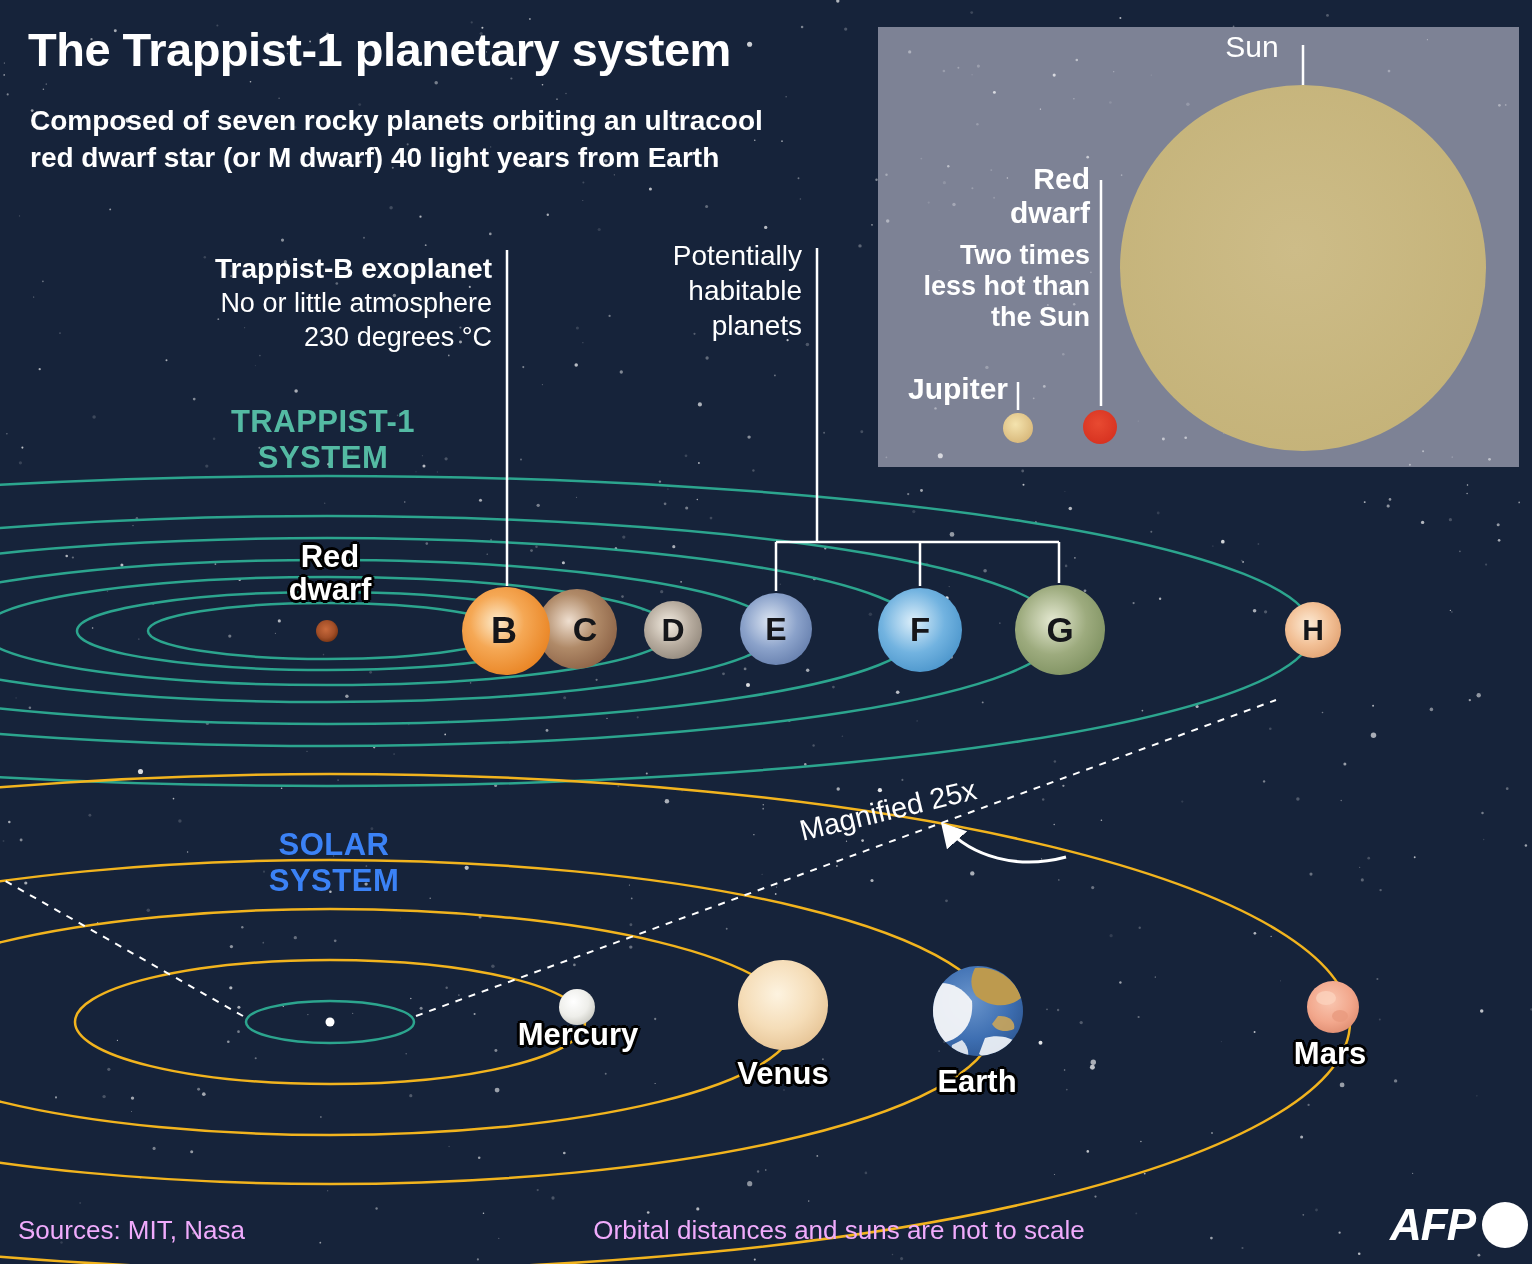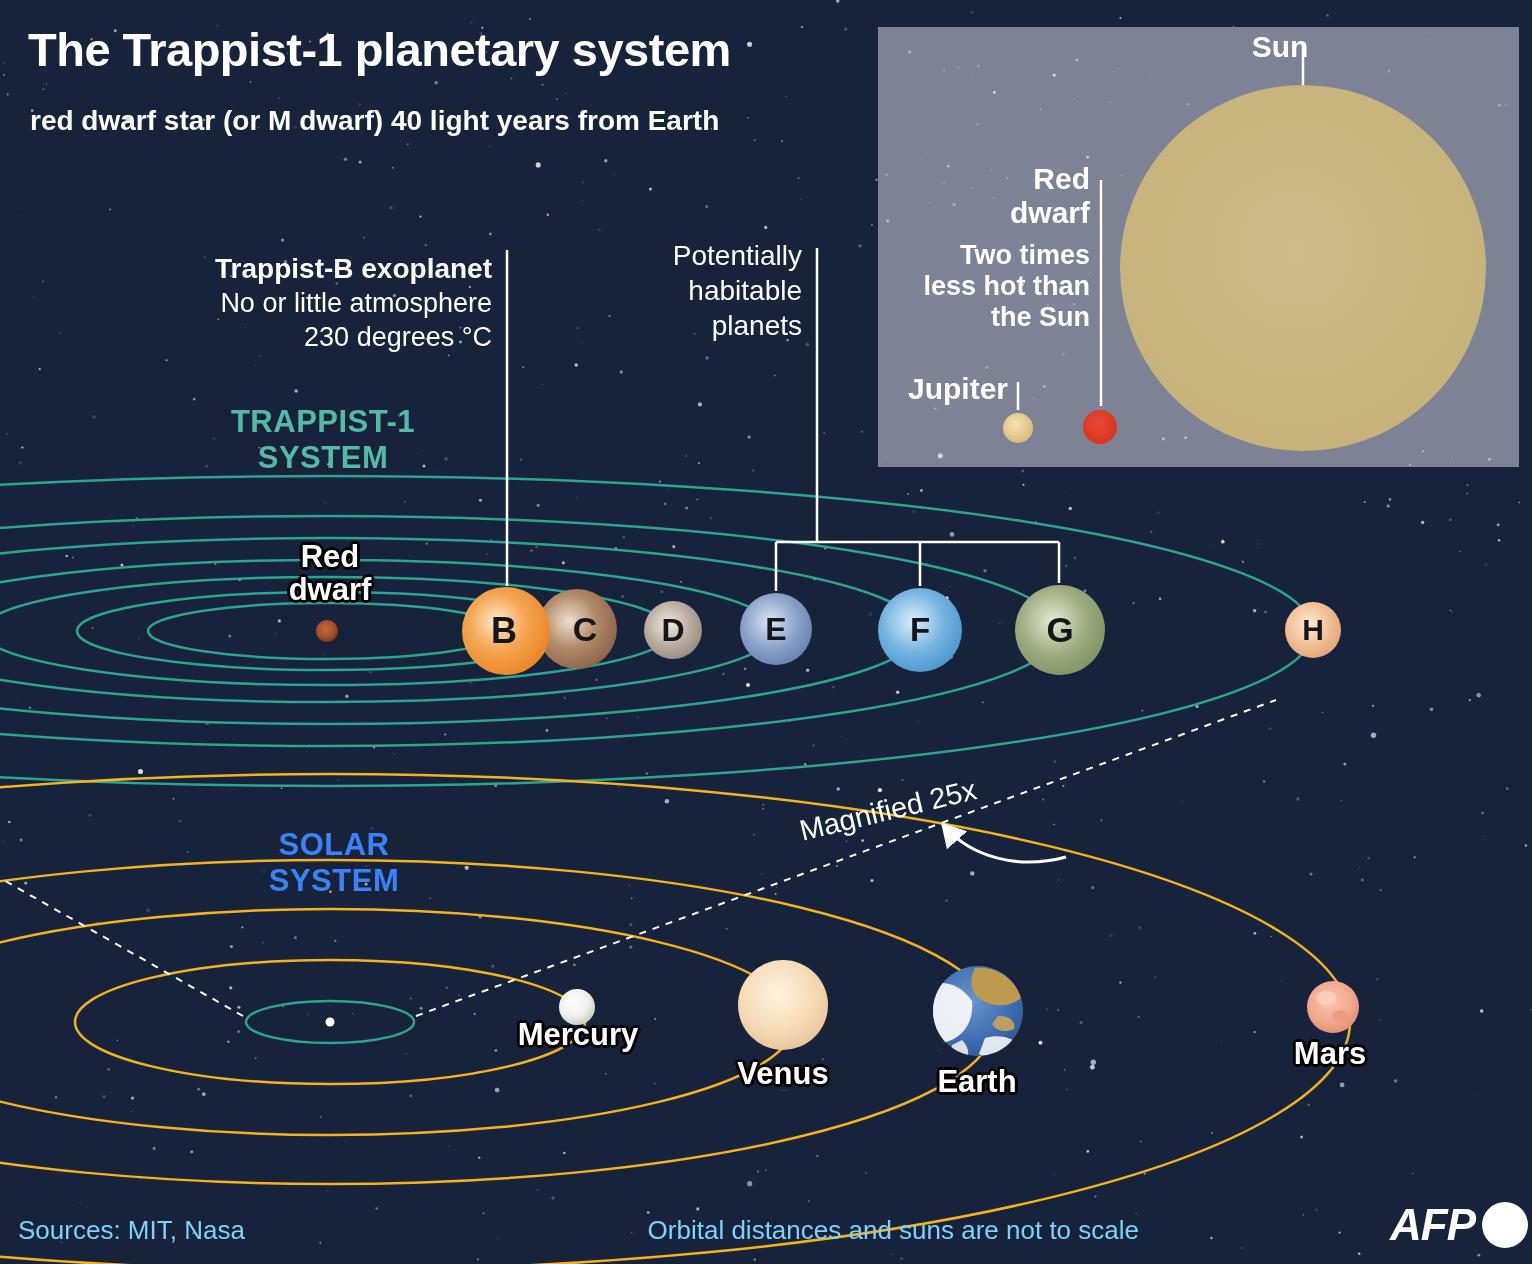--- a/index.html
+++ b/index.html
@@ -12,30 +12,30 @@
   .subtitle{left:30px;top:102px;font-size:28px;font-weight:700;line-height:37px;}
   .rightalign{text-align:right;}
   .center{text-align:center;}
   .tb-title{font-size:28px;font-weight:800;line-height:34px;}
   .tb-line{font-size:27px;font-weight:400;line-height:34px;}
   .hab{left:630px;top:238px;width:172px;font-size:28px;font-weight:400;line-height:35px;}
   .t1label{left:228px;top:404px;width:190px;color:#54baa3;font-size:31px;font-weight:800;line-height:36px;letter-spacing:0.5px;}
   .outlined{text-shadow:-2px -2px 0 #000,2px -2px 0 #000,-2px 2px 0 #000,2px 2px 0 #000,
             0 -3px 0 #000,0 3px 0 #000,-3px 0 0 #000,3px 0 0 #000;}
   .rd-label{left:268px;top:540px;width:124px;font-size:31px;font-weight:800;line-height:33px;}
-  .sun-label{left:1244px;top:30px;width:72px;font-size:30px;font-weight:700;}
+  .sun-label{left:1216px;top:30px;width:72px;font-size:30px;font-weight:400;}
   .box-rd{left:988px;top:162px;width:102px;font-size:30px;font-weight:800;line-height:34px;}
   .box-note{left:906px;top:240px;width:184px;font-size:27px;font-weight:700;line-height:31px;}
   .jup{left:888px;top:372px;width:120px;font-size:30px;font-weight:800;}
   .solar-label{left:226px;top:827px;width:216px;color:#3b82f6;font-size:31px;font-weight:800;letter-spacing:0.5px;}
   .pl{position:absolute;transform:translate(-50%,-50%);color:#15161a;z-index:5;}
   .mag{left:788px;top:794px;width:200px;font-size:29px;font-weight:500;transform:rotate(-13.5deg);text-align:center;}
   .magnote{left:1078px;top:772px;width:440px;font-size:27px;font-weight:700;line-height:33px;}
   .sp-label{font-size:31px;font-weight:800;}
-  .footer{top:1215px;font-size:26px;font-weight:400;color:#7dd3fc;text-align:right;}
+  .footer{top:1215px;font-size:26px;font-weight:400;color:#f0abfc;}
   .afp{left:1390px;top:1200px;display:flex;align-items:center;gap:7px;}
   .afp-text{font-size:44px;font-weight:900;font-style:italic;letter-spacing:-1px;}
   .afp-dot{width:46px;height:46px;border-radius:50%;background:#ffffff;}
 </style>
 </head>
 <body>
 
 <div class="stage">
 
   <div class="box"></div>
@@ -733,20 +733,21 @@
     <g>
       <circle cx="1333" cy="1007" r="26" fill="url(#gMars)"></circle>
       <ellipse cx="1326" cy="998" rx="10" ry="7" fill="#fbd2bd" opacity="0.8"></ellipse>
       <ellipse cx="1340" cy="1016" rx="8" ry="6" fill="#e89a7e" opacity="0.8"></ellipse>
     </g>
   </svg>
 
   <div class="lbl title">The Trappist-1 planetary system</div>
 
   <div class="lbl subtitle">
+    <div>Composed of seven rocky planets orbiting an ultracool</div>
     <div>red dwarf star (or M dwarf) 40 light years from Earth</div>
   </div>
 
   <div class="lbl rightalign" style="left:150px;top:252px;width:342px;">
     <div class="tb-title">Trappist-B exoplanet</div>
     <div class="tb-line">No or little atmosphere</div>
     <div class="tb-line">230 degrees °C</div>
   </div>
 
   <div class="lbl hab rightalign">

